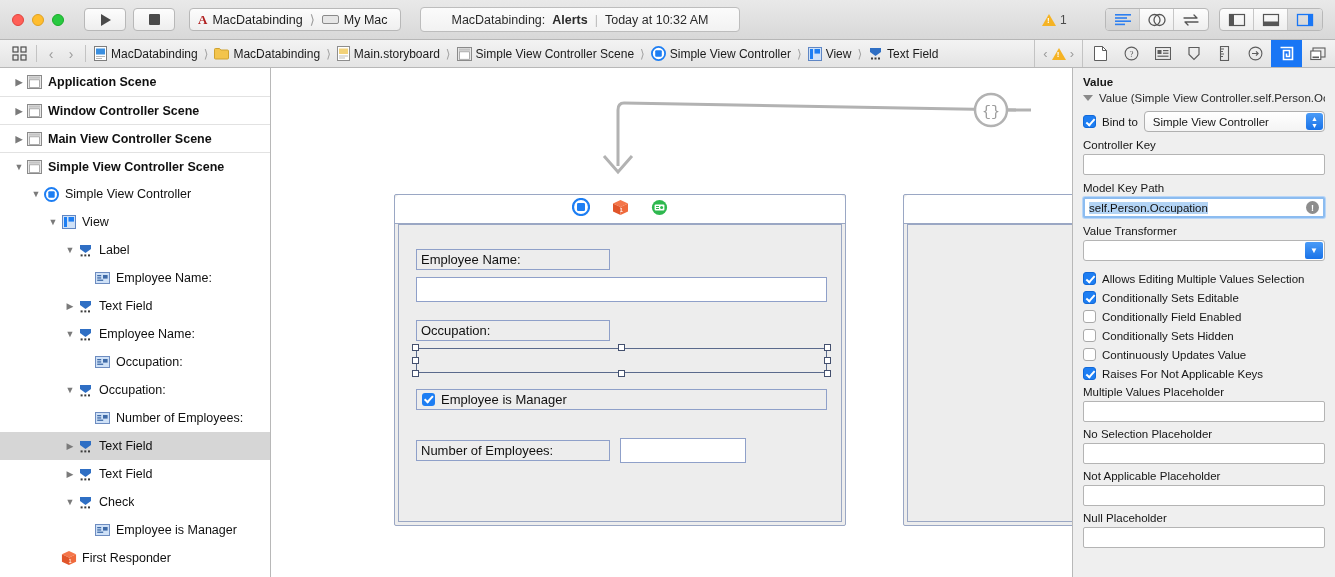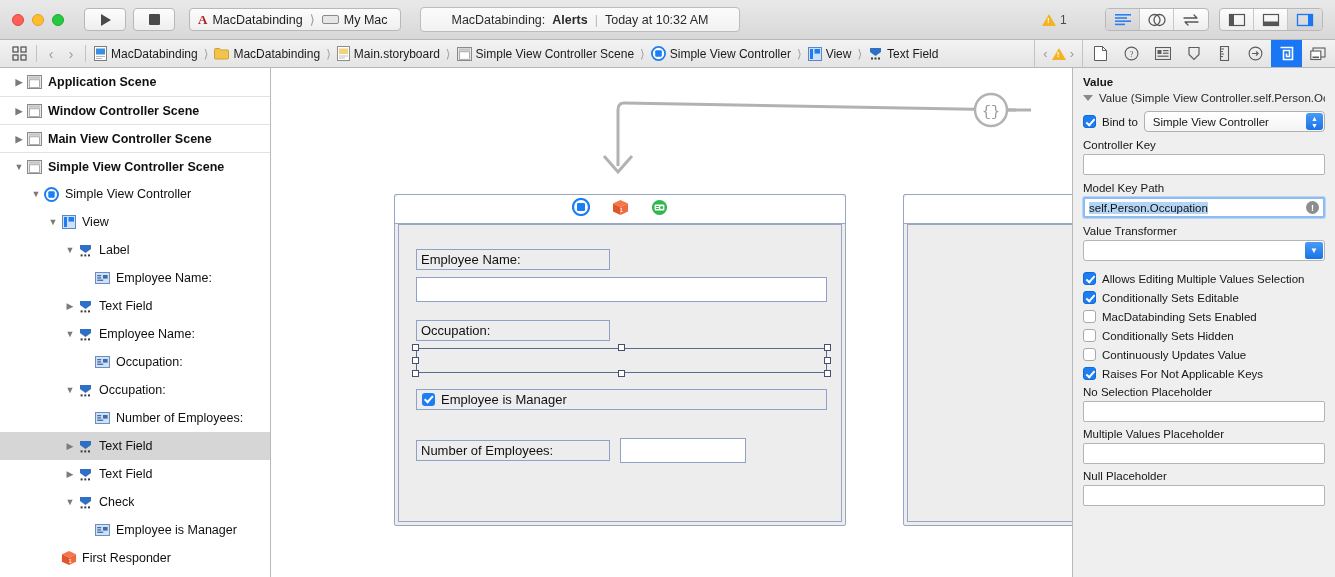--- a/index.html
+++ b/index.html
@@ -761,42 +761,46 @@
           <div class="cbrow">
             <span class="chk on"></span>
             <span>Allows Editing Multiple Values Selection</span>
           </div>
           <div class="cbrow">
             <span class="chk on"></span>
             <span>Conditionally Sets Editable</span>
           </div>
           <div class="cbrow">
             <span class="chk"></span>
-            <span>MacDatabinding Sets Enabled</span>
+            <span>Conditionally Field Enabled</span>
           </div>
           <div class="cbrow">
             <span class="chk"></span>
             <span>Conditionally Sets Hidden</span>
           </div>
           <div class="cbrow">
             <span class="chk"></span>
             <span>Continuously Updates Value</span>
           </div>
           <div class="cbrow">
             <span class="chk on"></span>
             <span>Raises For Not Applicable Keys</span>
           </div>
         </div>
       <div id="insp-placeholders">
           <div>
+            <div class="plc-lbl">Multiple Values Placeholder</div>
+            <div class="plc-field"></div>
+          </div>
+          <div>
             <div class="plc-lbl">No Selection Placeholder</div>
             <div class="plc-field"></div>
           </div>
           <div>
-            <div class="plc-lbl">Multiple Values Placeholder</div>
+            <div class="plc-lbl">Not Applicable Placeholder</div>
             <div class="plc-field"></div>
           </div>
           <div>
             <div class="plc-lbl">Null Placeholder</div>
             <div class="plc-field"></div>
           </div>
         </div>
     </div>
   </div>
 </div>

